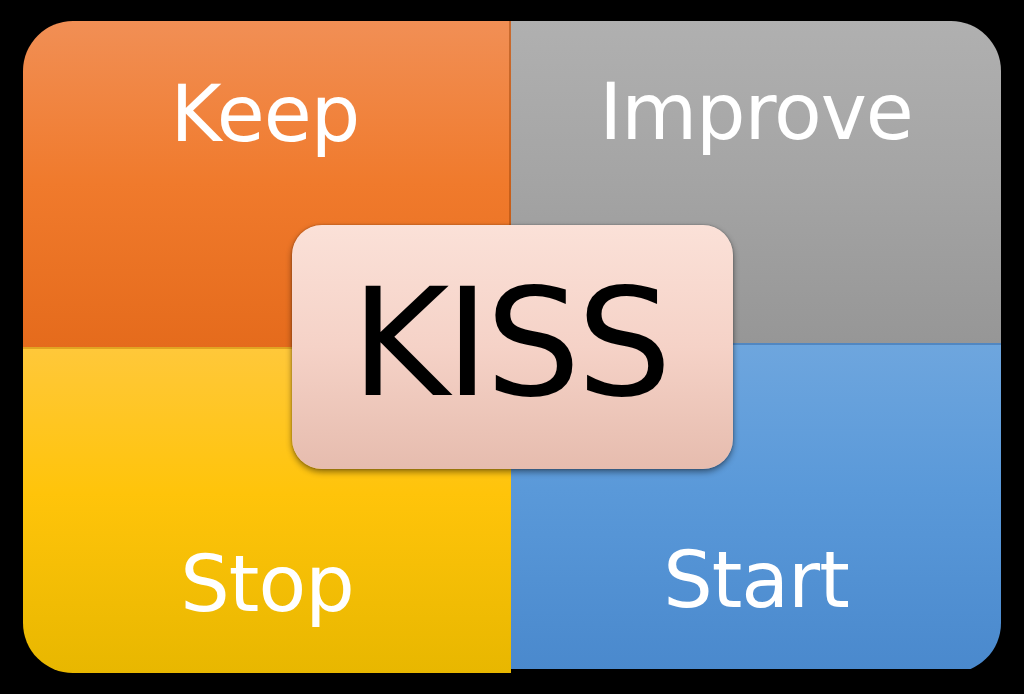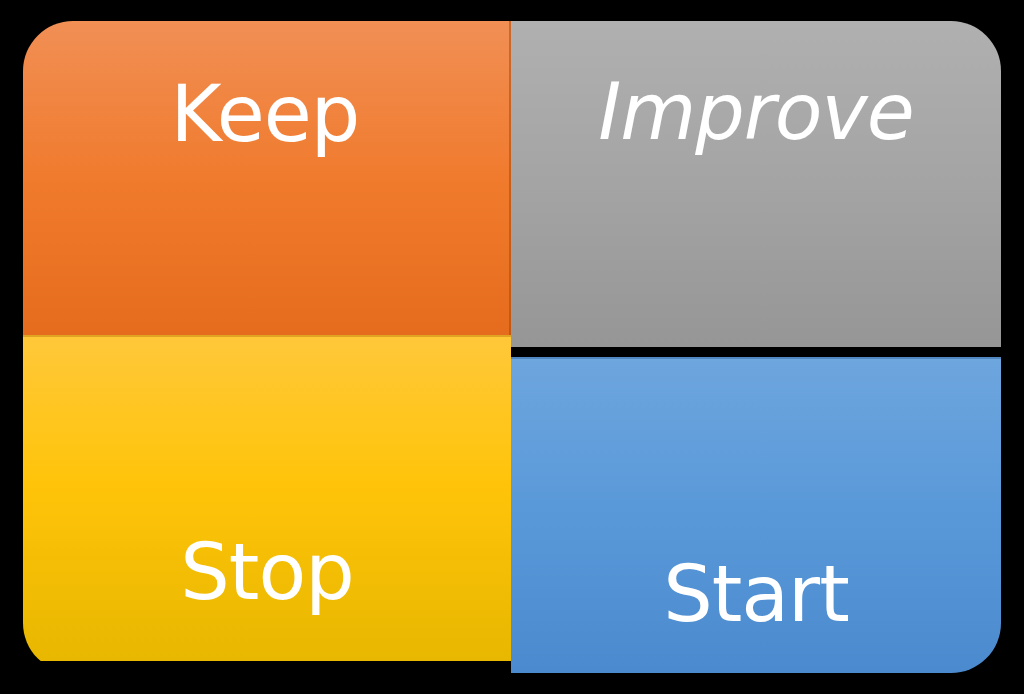--- a/index.html
+++ b/index.html
@@ -42,31 +42,30 @@
     }
     .q-keep {
       left: 0; top: 0; width: 488px; height: 326px;
       background: linear-gradient(to bottom, #f18f55 0%, #f07a2c 50%, #e56b1c 100%);
       box-shadow: inset -2px 0 0 rgba(160,70,10,0.5);
     }
     .q-keep .quad-text { transform: translate(-2px, -70px); }
     .q-improve {
       left: 488px; top: 0; width: 490px; height: 326px;
       background: linear-gradient(to bottom, #b0b0b0 0%, #a4a4a4 50%, #969696 100%);
-      font-style: italic;
     }
     .q-improve .quad-text { transform: translate(0px, -72px); }
     .q-stop {
-      left: 0; top: 314px; width: 488px; height: 326px;
+      left: 0; top: 326px; width: 488px; height: 326px;
       background: linear-gradient(to bottom, #ffc83a 0%, #ffc40a 45%, #e8b700 100%);
       box-shadow: inset 0 2px 0 rgba(180,110,0,0.4);
     }
     .q-stop .quad-text { transform: translate(0px, 74px); }
     .q-start {
-      left: 488px; top: 336px; width: 490px; height: 326px;
+      left: 488px; top: 322px; width: 490px; height: 326px;
       background: linear-gradient(to bottom, #6ea6de 0%, #5a99d9 45%, #4a89cd 100%);
       box-shadow: inset 0 2px 0 rgba(40,90,150,0.4);
     }
     .q-start .quad-text { transform: translate(0px, 74px); }
     .center-box {
       position: absolute;
       left: 292px;
       top: 225px;
       width: 441px;
       height: 244px;
@@ -97,13 +96,16 @@
     <div class="quad q-improve">
       <span class="quad-text">Improve</span>
     </div>
     <div class="quad q-stop">
       <span class="quad-text">Stop</span>
     </div>
     <div class="quad q-start">
       <span class="quad-text">Start</span>
     </div>
   </div>
+  <div class="center-box">
+    <span class="center-text">KISS</span>
+  </div>
 </div>
 
 </body></html>

